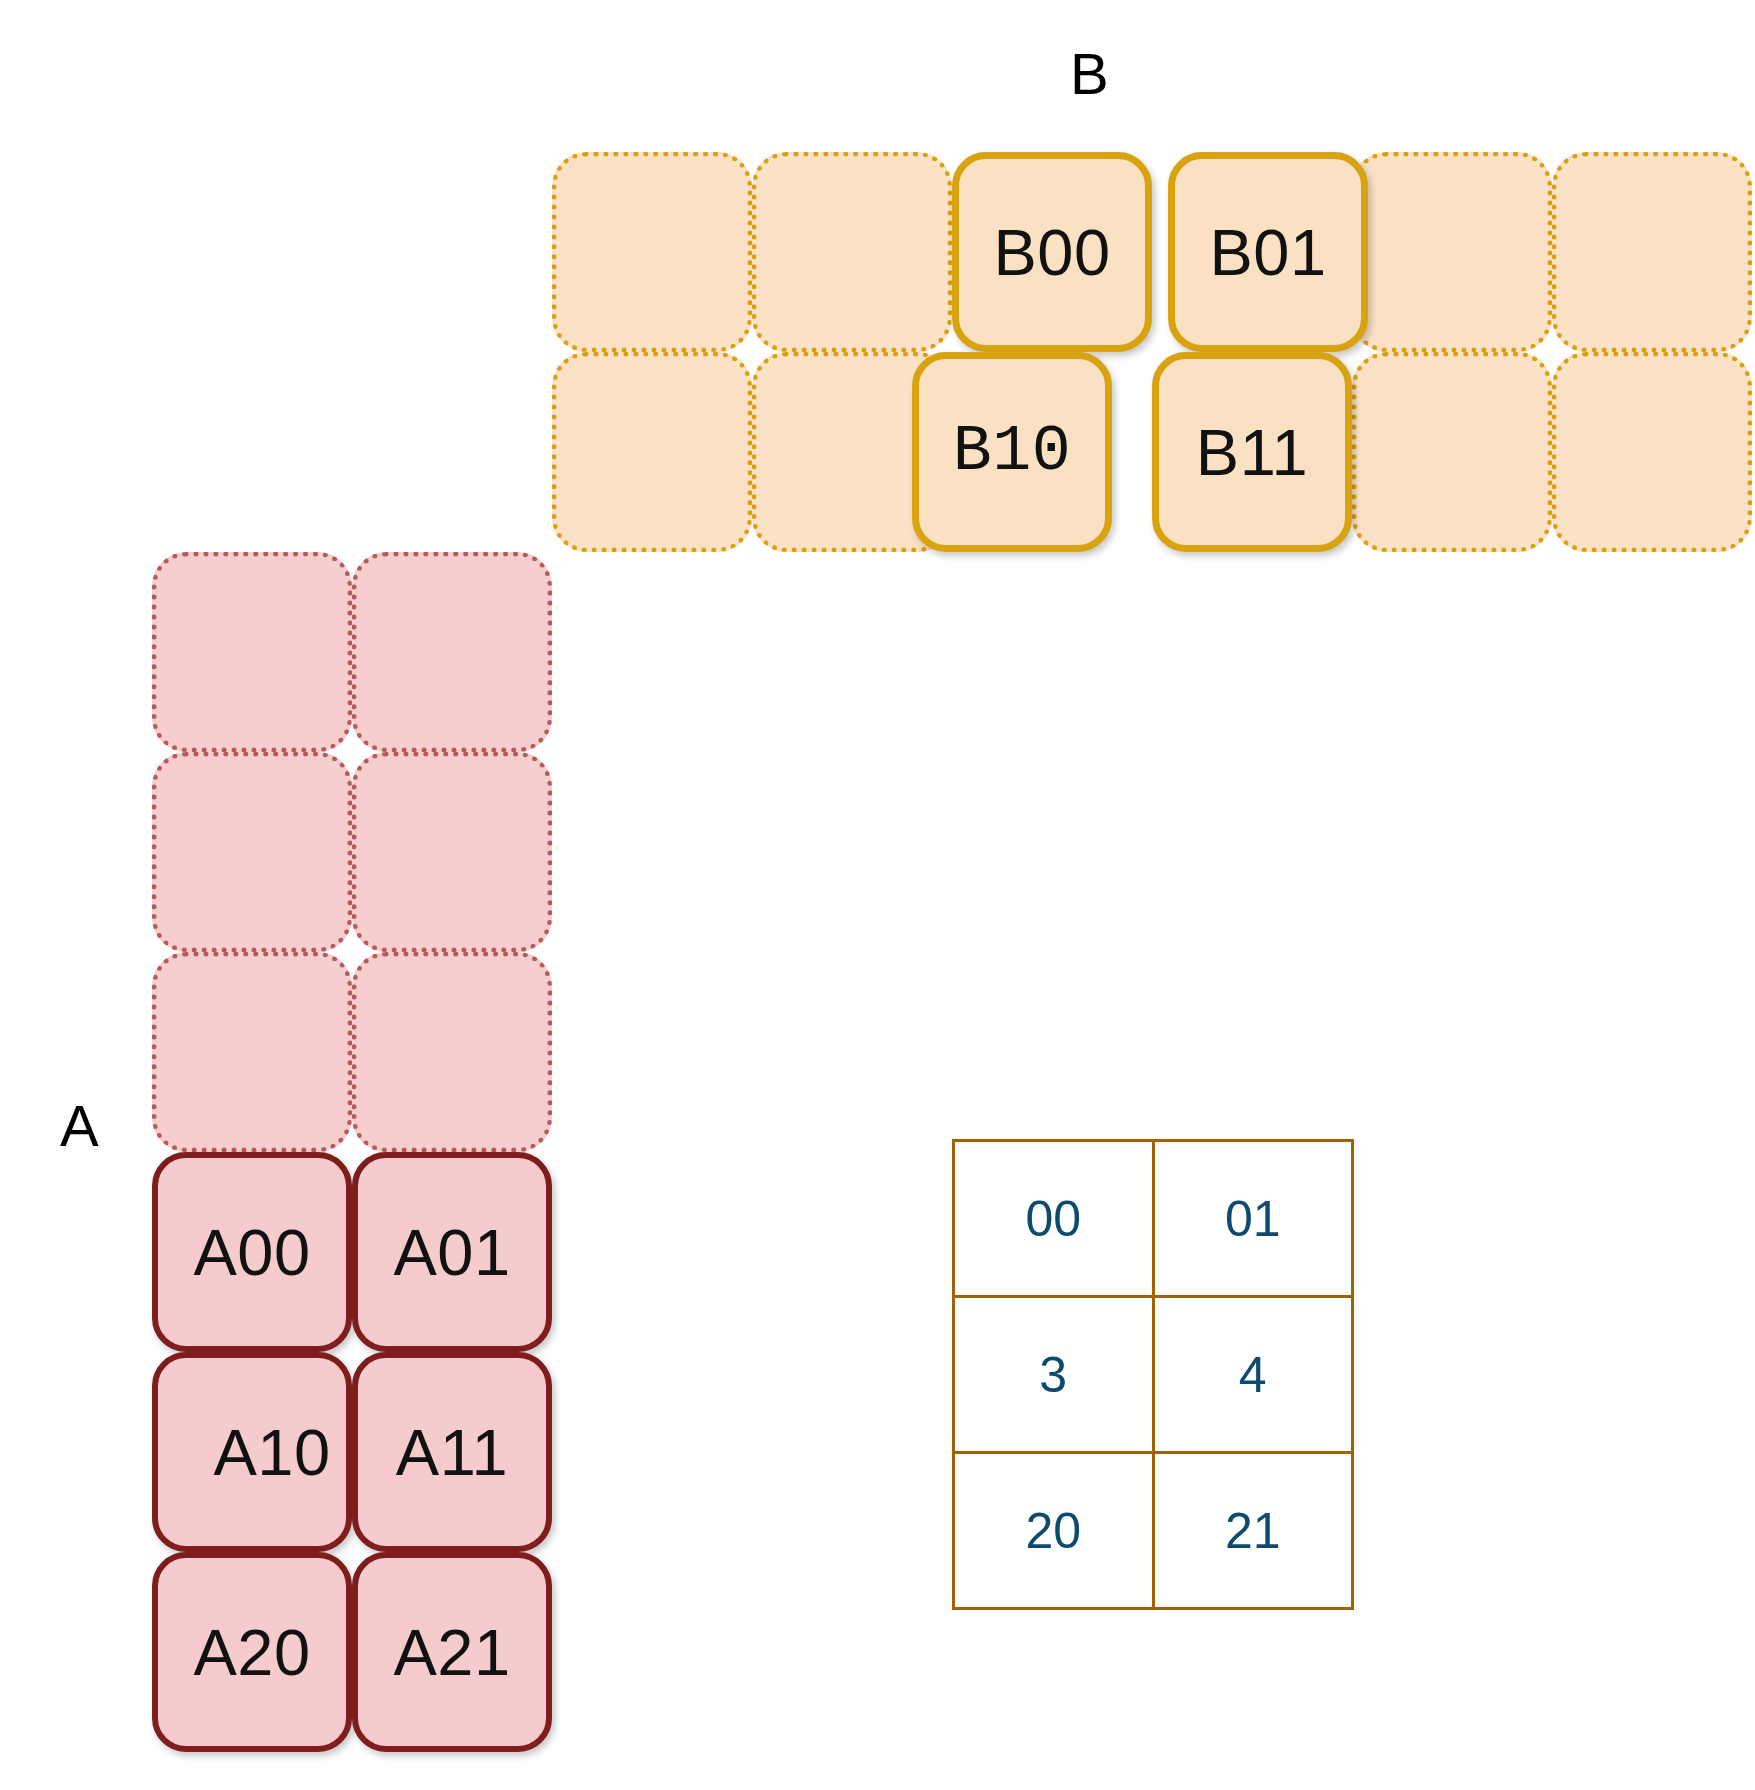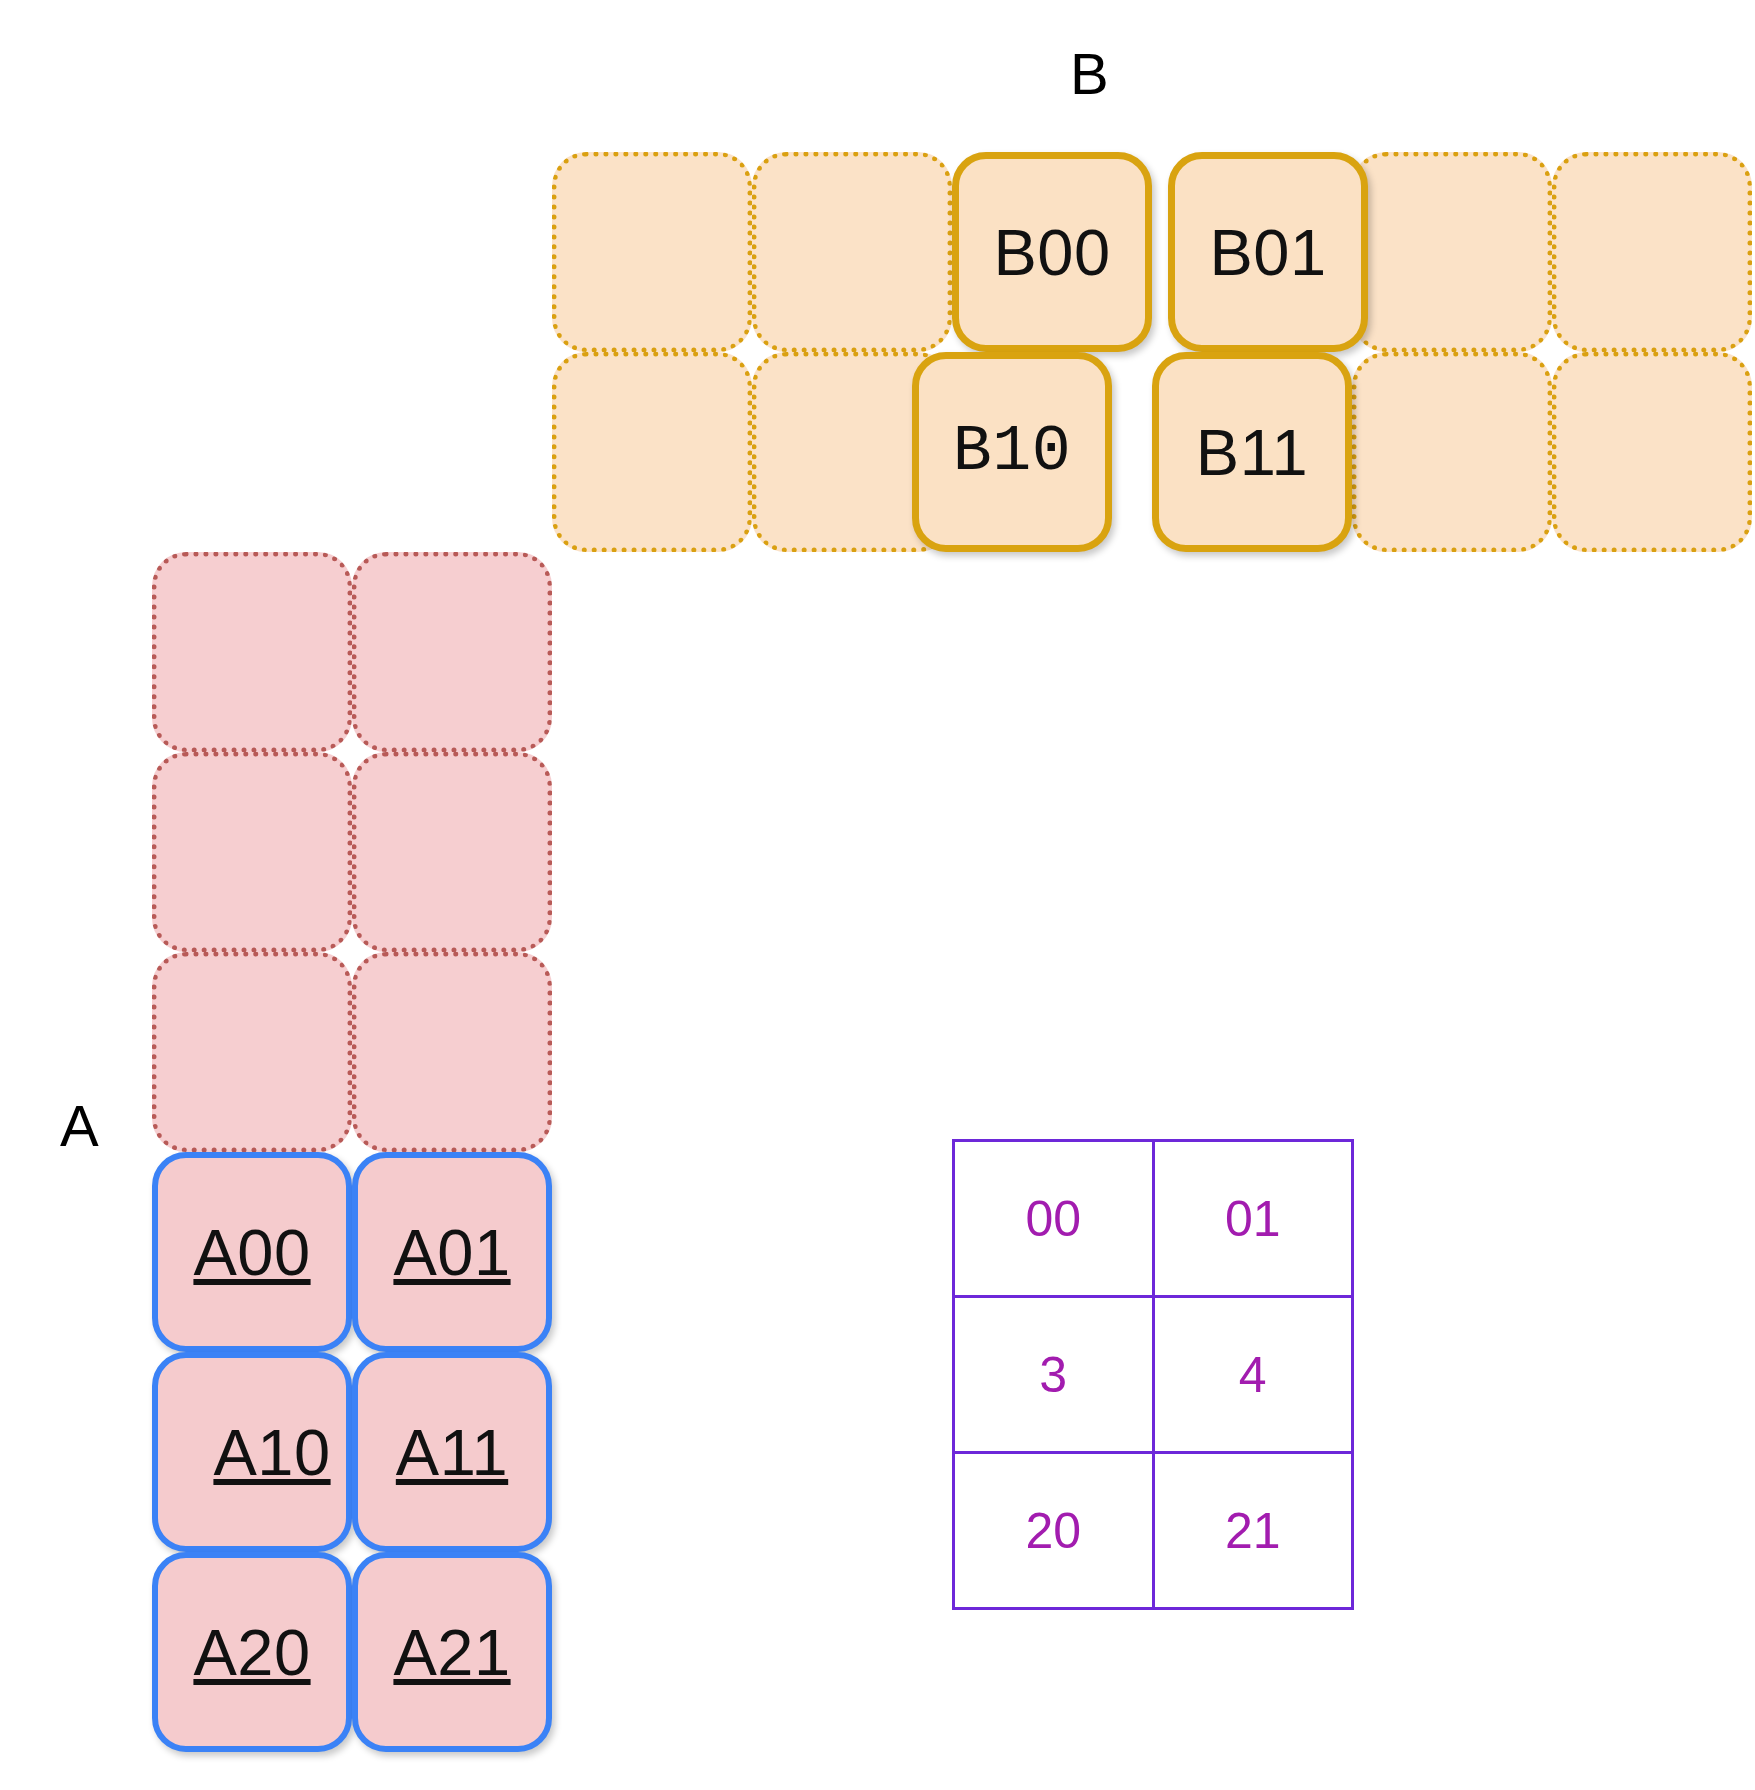--- a/index.html
+++ b/index.html
@@ -45,25 +45,24 @@
   }
 
   
   .cell.a-ghost {
     background: #f6ced0;
     border: 5px dotted #b85a57;
     border-radius: 34px;
   }
   .cell.a-solid {
     background: #f5cbcd;
-    border: 6px solid #3b82f6;
+    border: 6px solid #7f1d1d;
     border-radius: 34px;
     box-shadow: 3px 4px 7px rgba(0,0,0,0.22);
     z-index: 4;
-    text-decoration: underline;
   }
 
   
   .axis-label {
     position: absolute;
     font-size: 58px;
     color: #000000;
     line-height: 1;
     white-space: nowrap;
   }
@@ -72,27 +71,27 @@
   #result-table {
     position: absolute;
     left: 952px;
     top: 1139px;
     width: 402px;
     height: 459px;
     border-collapse: collapse;
     background: #ffffff;
   }
   #result-table td {
-    border: 3px solid #6d28d9;
+    border: 3px solid #a16207;
     width: 201px;
     height: 153px;
     text-align: center;
     vertical-align: middle;
     font-size: 50px;
-    color: #a21caf;
+    color: #0c4a6e;
     font-family: "Liberation Sans", sans-serif;
     background: #ffffff;
     padding: 0;
   }
 </style>
 </head>
 <body>
 
 <div id="stage">
 

